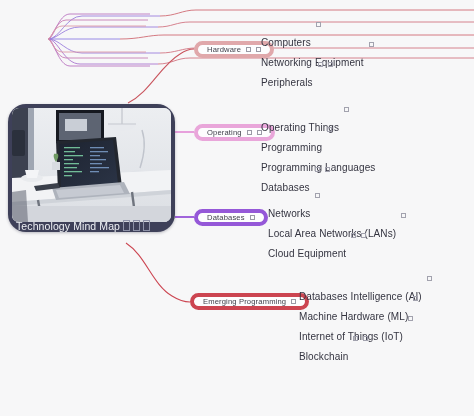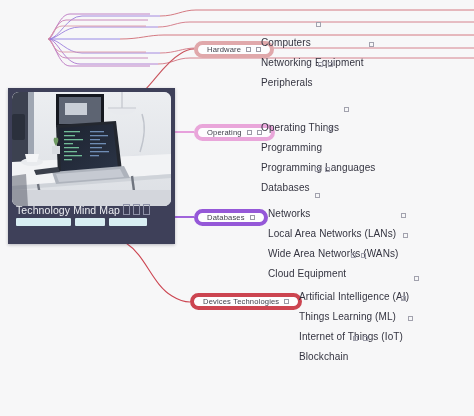--- a/index.html
+++ b/index.html
@@ -27,24 +27,24 @@
     width: 474px;
     height: 416px;
     pointer-events: none;
   }
   #artifact { opacity: .85; }
 
   
   #center-node {
     position: absolute;
     left: 8px;
-    top: 88px;
+    top: 104px;
     width: 167px;
-    height: 156px;
-    border-radius: 0;
+    height: 128px;
+    border-radius: 18px;
     background: #3e4059;
     overflow: hidden;
     box-shadow: 0 1px 3px rgba(40,40,60,.30);
   }
   #photo {
     position: absolute;
     left: 4px;
     top: 4px;
     width: 159px;
     height: 114px;
@@ -290,21 +290,21 @@
     <span class="bbox"></span>
     <span class="bbox"></span>
   </div>
 
   <div class="branch" id="branch-networking">
     <span class="blabel">Databases</span>
     <span class="bbox"></span>
   </div>
 
   <div class="branch" id="branch-emerging">
-    <span class="blabel">Devices Technologies</span>
+    <span class="blabel">Emerging Programming</span>
     <span class="bbox"></span>
   </div>
 
   <div class="leaf-group" id="leaves-hardware">
     <div class="leaf">
       <span class="llabel">Computers</span>
       <span class="lbox"></span>
     </div>
     <div class="leaf">
       <span class="llabel">Networking Equipment</span>
@@ -339,37 +339,33 @@
   <div class="leaf-group" id="leaves-networking">
     <div class="leaf">
       <span class="llabel">Networks</span>
       <span class="lbox"></span>
     </div>
     <div class="leaf">
       <span class="llabel">Local Area Networks (LANs)</span>
       <span class="lbox"></span>
     </div>
     <div class="leaf">
-      <span class="llabel">Wide Area Networks (WANs)</span>
-      <span class="lbox"></span>
-    </div>
-    <div class="leaf">
       <span class="llabel">Cloud Equipment</span>
       <span class="lbox"></span>
       <span class="lbox"></span>
     </div>
   </div>
 
   <div class="leaf-group" id="leaves-emerging">
     <div class="leaf">
-      <span class="llabel">Artificial Intelligence (AI)</span>
-      <span class="lbox"></span>
-    </div>
-    <div class="leaf">
-      <span class="llabel">Things Learning (ML)</span>
+      <span class="llabel">Databases Intelligence (AI)</span>
+      <span class="lbox"></span>
+    </div>
+    <div class="leaf">
+      <span class="llabel">Machine Hardware (ML)</span>
       <span class="lbox"></span>
     </div>
     <div class="leaf">
       <span class="llabel">Internet of Things (IoT)</span>
       <span class="lbox"></span>
     </div>
     <div class="leaf">
       <span class="llabel">Blockchain</span>
       <span class="lbox"></span>
       <span class="lbox"></span>

